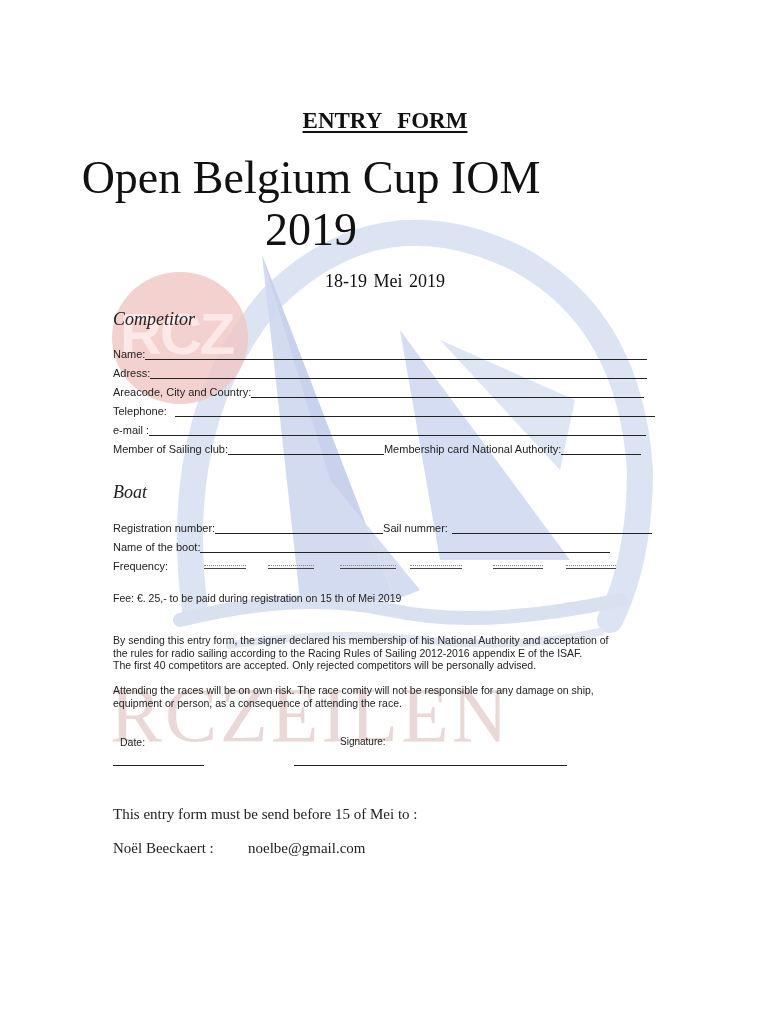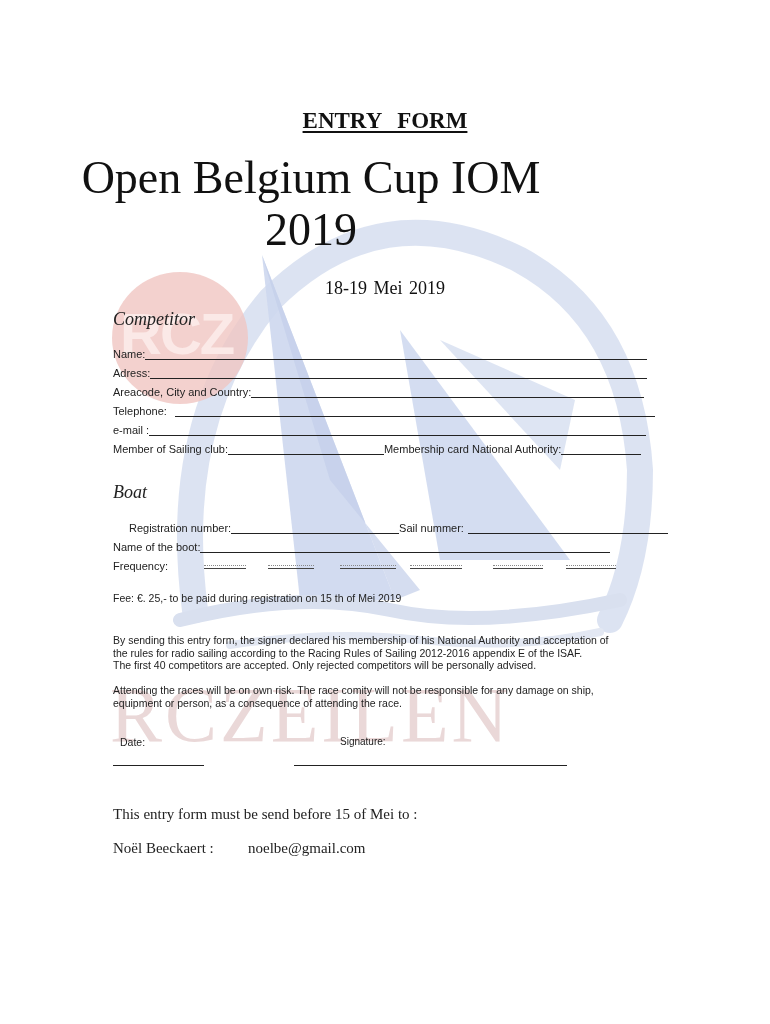--- a/index.html
+++ b/index.html
@@ -14,21 +14,21 @@
   .wm-word { left: 110px; top: 676px; width: 520px; font-family: "Liberation Serif", serif; font-size: 78px; color: #ead8d8; letter-spacing: 3px; line-height: 1; white-space: nowrap; }
 
   .serif { font-family: "Liberation Serif", serif; }
   .sans { font-family: "Liberation Sans", sans-serif; }
 
   .abs { position: absolute; }
 
   .entry-title { top: 108px; left: 0; width: 770px; text-align: center; font-size: 23px; font-weight: bold; color: #111; }
   .entry-title span { text-decoration: underline; text-underline-offset: 3px; word-spacing: 10px; }
   .main-title { top: 152px; left: 0; width: 622px; text-align: center; font-size: 46px; line-height: 52px; color: #111; }
-  .date-line { top: 278px; left: 0; width: 770px; text-align: center; font-size: 18px; color: #111; word-spacing: 2px; }
+  .date-line { top: 271px; left: 0; width: 770px; text-align: center; font-size: 18px; color: #111; word-spacing: 2px; }
 
   .section-h { font-family: "Liberation Serif", serif; font-style: italic; font-size: 18px; color: #222; }
 
   .row { position: absolute; left: 113px; height: 16px; display: flex; align-items: flex-end; font-family: "Liberation Sans", sans-serif; font-size: 11px; color: #222; text-align: right; }
   .row .lbl { white-space: nowrap; line-height: 12px; }
   .blank { border-bottom: 1.2px solid #222; height: 12px; }
   .dots-wrap { position: absolute; height: 12px; border-bottom: 1px solid #444; }
   .dots-wrap::after { content: ""; position: absolute; left: 0; right: 0; bottom: 2px; border-bottom: 1px dotted #888; }
 
   .para { position: absolute; left: 113px; width: 545px; font-family: "Liberation Sans", sans-serif; font-size: 10.5px; line-height: 12.5px; color: #222; }
@@ -92,21 +92,21 @@
   </div>
   <div class="row" style="top:439px;">
     <span class="lbl">Member of Sailing club:</span>
     <span class="blank" style="width:156px;"></span>
     <span class="lbl">Membership card  National Authority:</span>
     <span class="blank" style="width:80px;"></span>
   </div>
 
   <div class="abs section-h" style="left:113px; top:482px;">Boat</div>
 
-  <div class="row" style="top:518px;margin-left:16px;">
+  <div class="row" style="top:518px;">
     <span class="lbl">Registration number:</span>
     <span class="blank" style="width:168px;"></span>
     <span class="lbl">Sail nummer:</span>
     <span class="blank" style="width:200px; margin-left:4px;"></span>
   </div>
   <div class="row" style="top:537px;">
     <span class="lbl">Name of the boot:</span>
     <span class="blank" style="width:410px;"></span>
   </div>
   <div class="row" style="top:556px; width:520px;">

